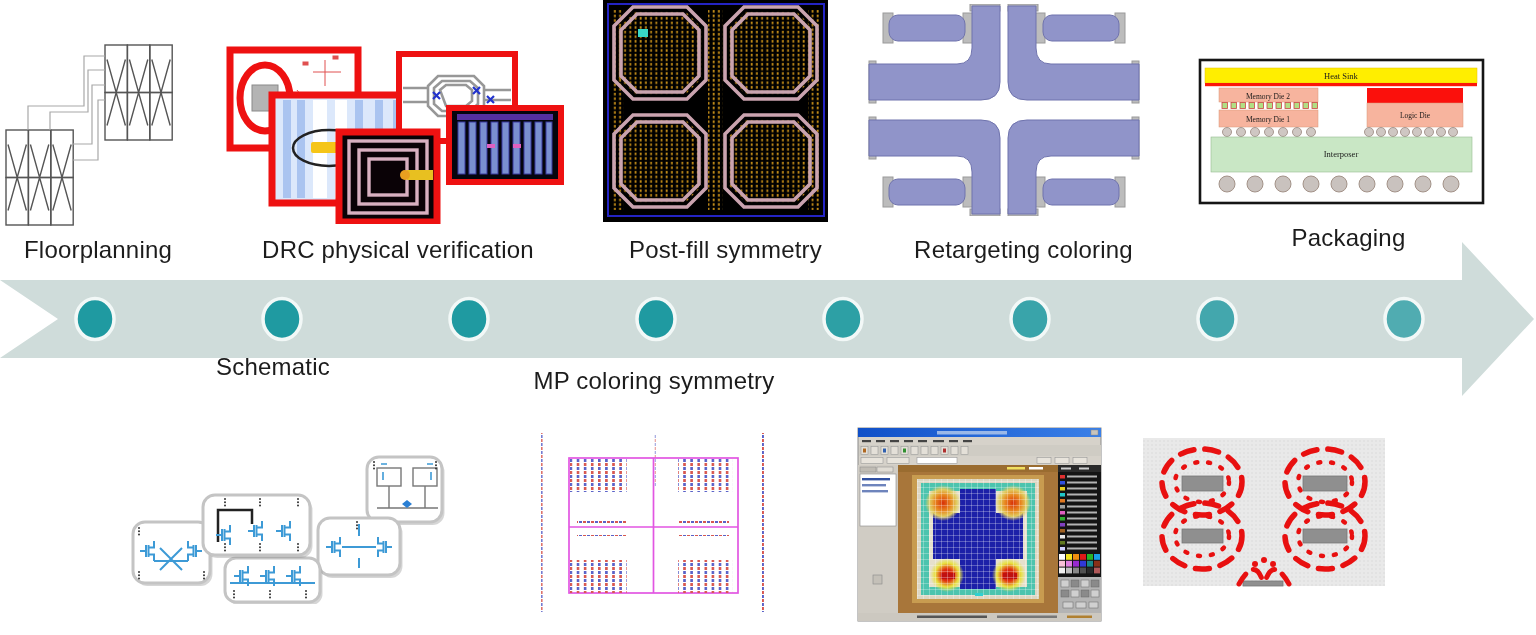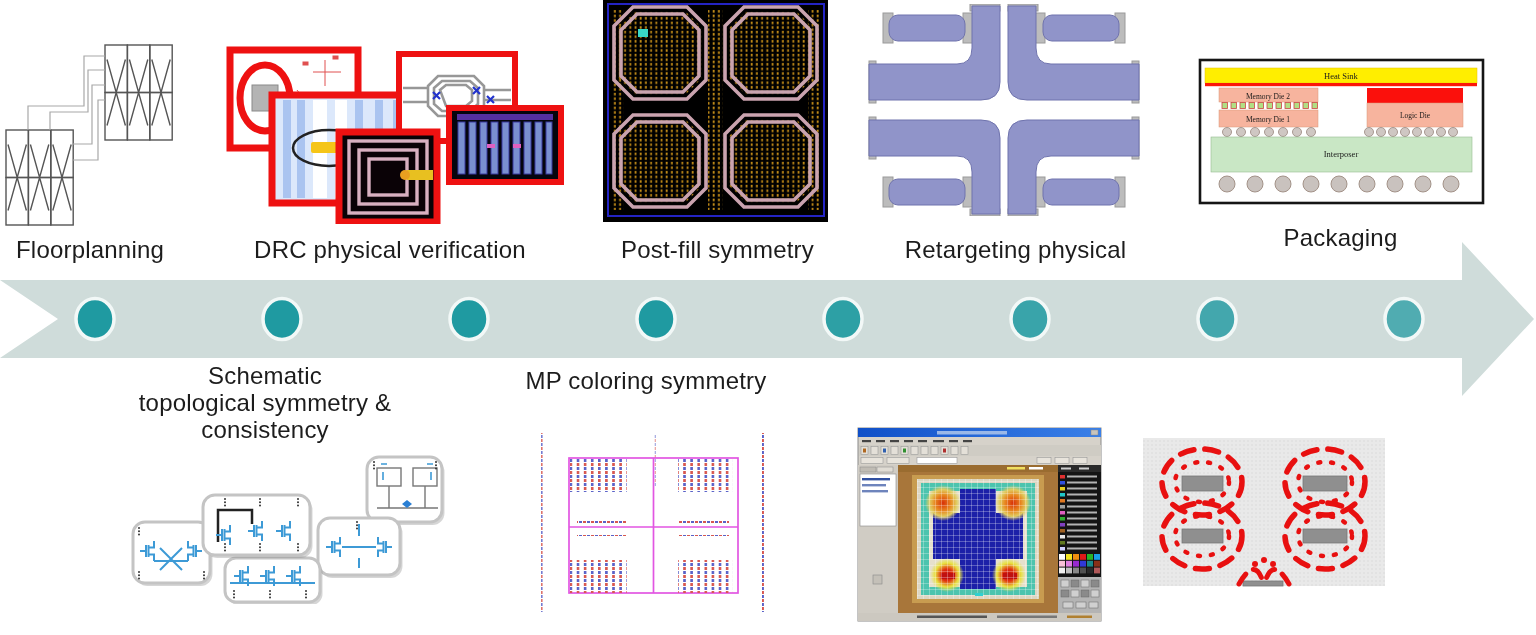--- a/index.html
+++ b/index.html
@@ -1,20 +1,20 @@
 <!DOCTYPE html>
 <html><head>
 <meta charset="utf-8">
 <style>
   html,body{margin:0;padding:0;background:#fff;}
   #canvas{position:relative;width:1536px;height:635px;background:#ffffff;overflow:hidden;
           font-family:"Liberation Sans",sans-serif;}
   .ill{position:absolute;}
   .stage-label{position:absolute;text-align:center;font-size:24px;line-height:27px;
-               color:#1c1c1c;letter-spacing:0.2px;}
+               color:#1c1c1c;letter-spacing:0.2px;margin-left:8px;}
   .stage-label .l2{display:block;}
 </style>
 </head>
 <body>
 
 <div id="canvas">
 
   <svg class="ill" style="left:0;top:240px" width="1536" height="160" viewBox="0 0 1536 160">
     <polygon points="0,40 1462,40 1462,2 1534,79 1462,156 1462,118 0,118 58,79" fill="#cfdcda"></polygon>
     <g stroke="#f2f8f7" stroke-width="3.5">
@@ -25,26 +25,25 @@
       <ellipse cx="843" cy="79" rx="19" ry="20.5" fill-opacity=".92" fill="#1f9aa1"></ellipse>
       <ellipse cx="1030" cy="79" rx="19" ry="20.5" fill-opacity=".85" fill="#1f9aa1"></ellipse>
       <ellipse cx="1217" cy="79" rx="19" ry="20.5" fill-opacity=".8" fill="#1f9aa1"></ellipse>
       <ellipse cx="1404" cy="79" rx="19" ry="20.5" fill-opacity=".72" fill="#1f9aa1"></ellipse>
     </g>
   </svg>
 
   <div class="stage-label" style="left:0;top:236px;width:180px">Floorplanning</div>
   <div class="stage-label" style="left:595px;top:236px;width:245px">Post-fill symmetry</div>
   <div class="stage-label" style="left:245px;top:236px;width:290px">DRC physical verification</div>
-  <div class="stage-label" style="left:873px;top:236px;width:285px">Retargeting physical</div>
+  <div class="stage-label" style="left:873px;top:236px;width:285px">Retargeting coloring</div>
   <div class="stage-label" style="left:1218px;top:224px;width:245px">Packaging</div>
 
-  <div class="stage-label" style="left:90px;top:362px;width:350px">
+  <div class="stage-label" style="left:90px;top:353px;width:350px">
     <span class="l2">Schematic</span>
-    <span class="l2">topological symmetry &amp; consistency</span>
   </div>
   <div class="stage-label" style="left:506px;top:367px;width:280px">
     <span class="l2">MP coloring symmetry</span>
   </div>
 
   <svg class="ill" style="left:4px;top:40px" width="210" height="190" viewBox="0 0 210 190">
     <g fill="none" stroke="#555" stroke-width="1.4">
 
       <rect x="101" y="5" width="22.4" height="47.5"></rect>
         <rect x="123.4" y="5" width="22.4" height="47.5"></rect>

